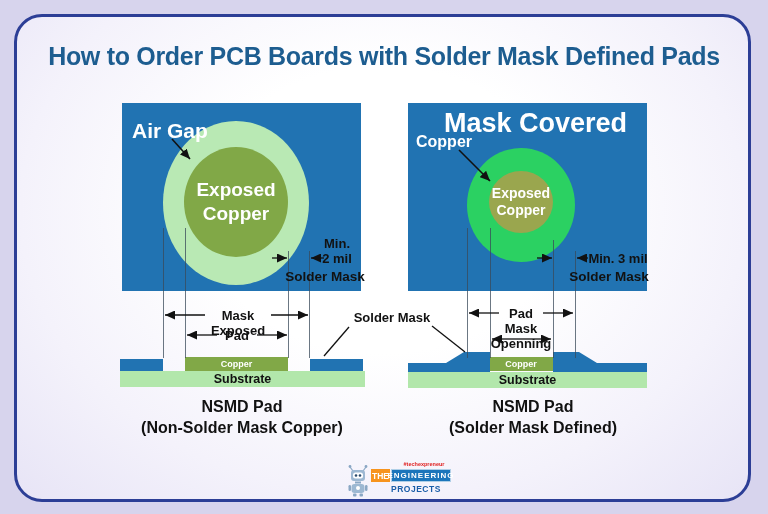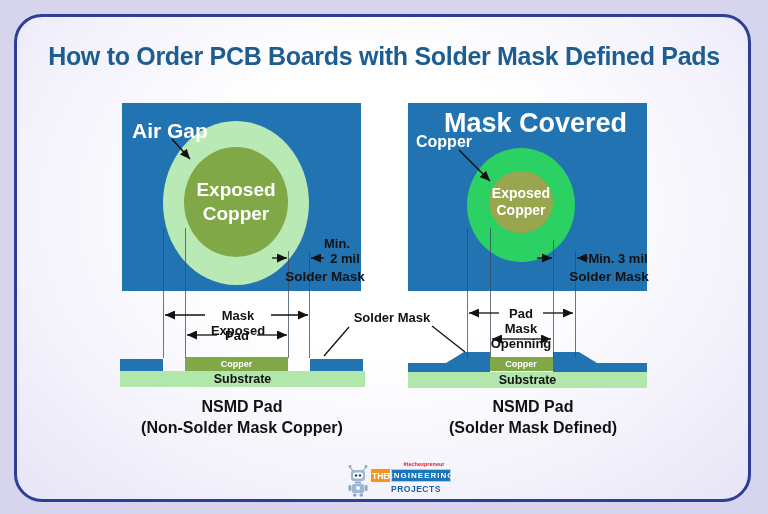--- a/index.html
+++ b/index.html
@@ -137,21 +137,21 @@
 
   <g stroke="#111" stroke-width="1.3">
     <line x1="349" y1="327" x2="324" y2="356"></line>
     <line x1="432" y1="326" x2="465" y2="352"></line>
   </g>
 </svg>
 
 <div class="label-layer">
 
   <div class="dim-label" style="left:316px;top:236px;width:42px;">Min.</div>
-  <div class="dim-label" style="left:316px;top:251px;width:42px;margin-left:8px;">2 mil</div>
+  <div class="dim-label" style="left:316px;top:251px;width:42px;">2 mil</div>
   <div class="dim-label" style="left:284px;top:269px;width:82px;font-size:13.5px;">Solder Mask</div>
 
   <div class="dim-label" style="left:584px;top:251px;width:68px;">Min. 3 mil</div>
   <div class="dim-label" style="left:568px;top:269px;width:82px;font-size:13.5px;">Solder Mask</div>
 
   <div class="dim-label" style="left:195px;top:308px;width:86px;">Mask Exposed</div>
   <div class="dim-label" style="left:217px;top:328px;width:40px;">Pad</div>
 
   <div class="dim-label" style="left:352px;top:310px;width:80px;">Solder Mask</div>
 

